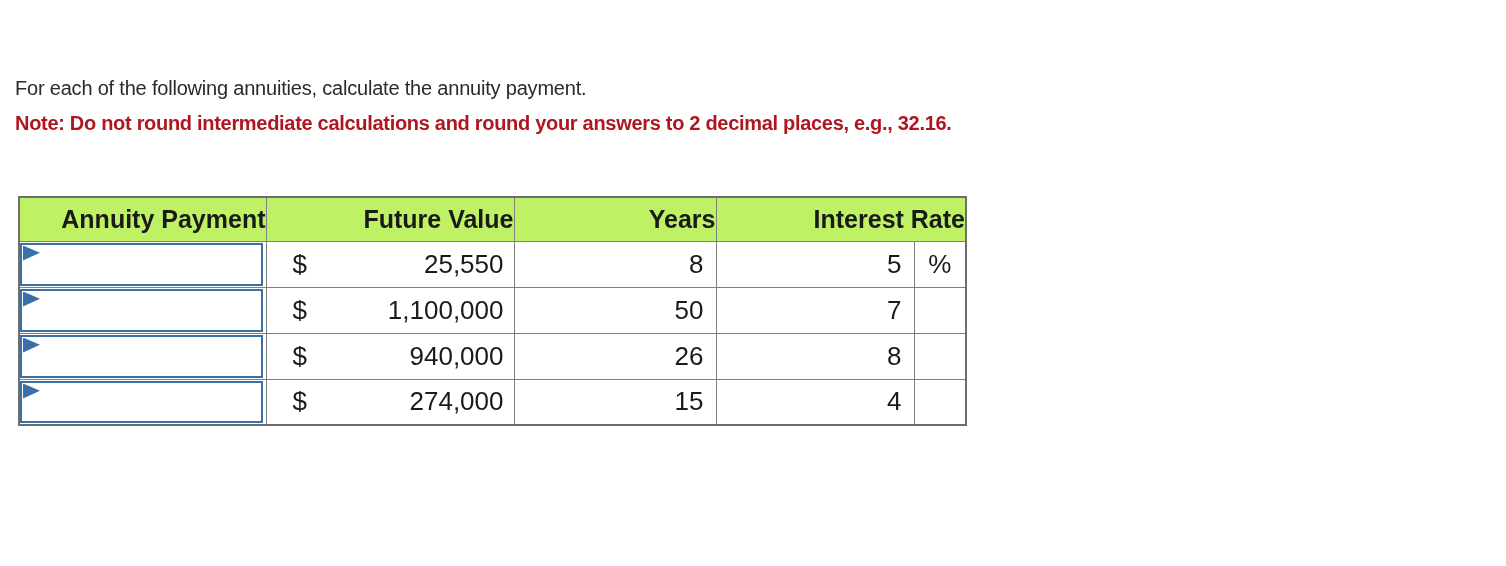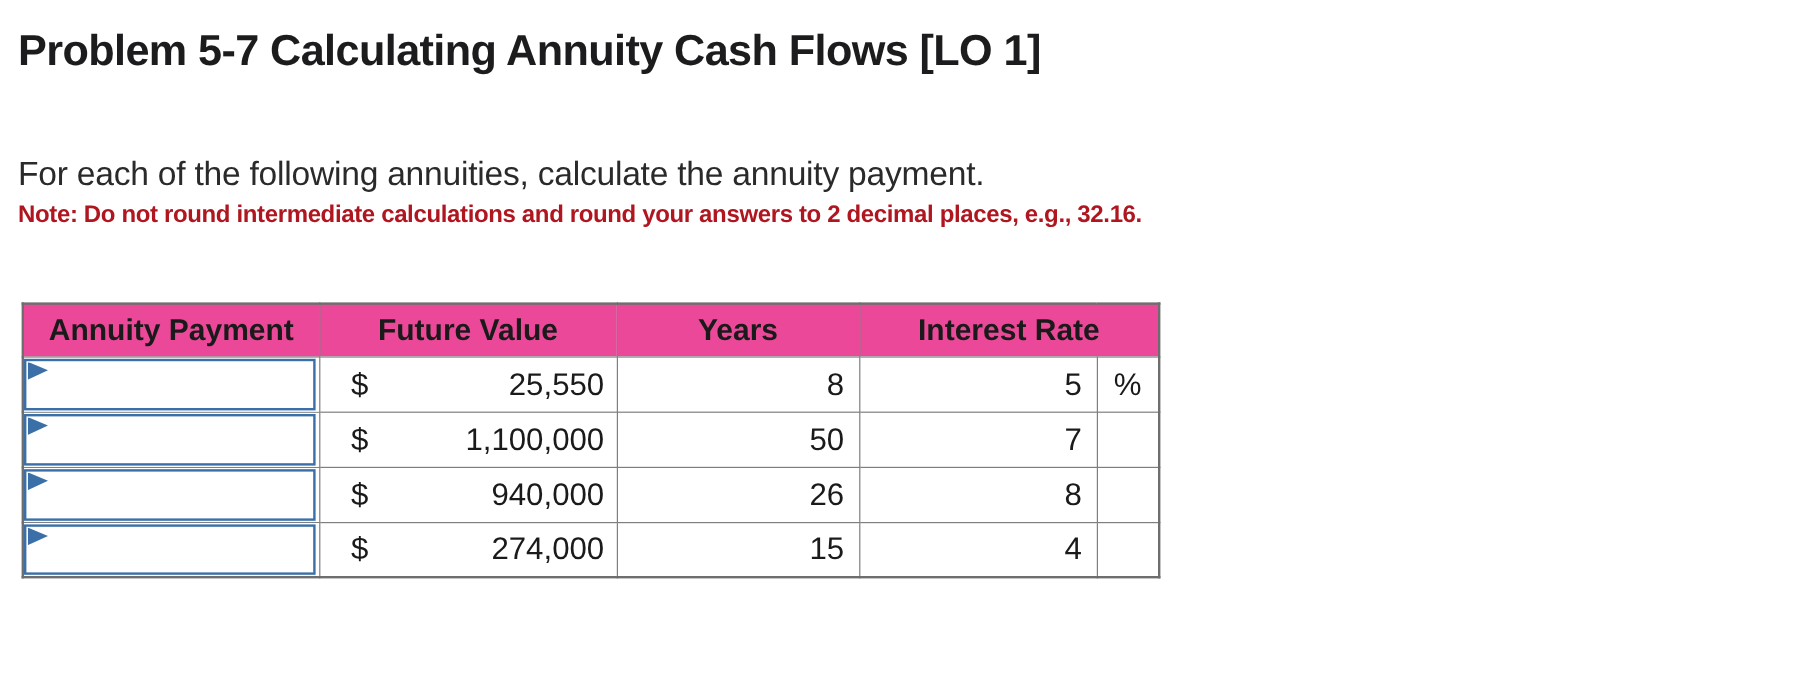--- a/index.html
+++ b/index.html
@@ -12,22 +12,22 @@
   .page { padding: 24px 0 0 15px; }
 
   .title {
     font-size: 36px;
     font-weight: bold;
     color: #1c1c1e;
     letter-spacing: -0.5px;
     line-height: 1.0;
   }
   .intro {
-    margin-top: 67px;
-    font-size: 28px;
+    margin-top: 47px;
+    font-size: 20px;
     color: #2a2a2a;
     line-height: 35px;
     letter-spacing: -0.2px;
   }
   .note {
     font-size: 20px;
     font-weight: bold;
     color: #b0161f;
     line-height: 35px;
     letter-spacing: -0.3px;
@@ -45,24 +45,24 @@
   col.c3 { width: 202px; }
   col.c4 { width: 198px; }
   col.c5 { width: 52px; }
 
   .annuity th, .annuity td {
     border: 1px solid #7f7f7f;
     font-size: 25px;
     color: #1a1a1a;
   }
   .annuity th {
-    background: #ec4899;
+    background: #bef264;
     font-weight: bold;
     height: 44px;
-    text-align: center;
+    text-align: right;
     font-size: 25px;
   }
   .annuity td { height: 46px; background: #ffffff; }
 
   td.num {
     text-align: right;
     padding-right: 12px;
     font-size: 26px;
   }
   td.money { padding: 0; }
@@ -102,21 +102,20 @@
     clip-path: polygon(0 0, 100% 42%, 0 88%);
     pointer-events: none;
     z-index: 2;
   }
 </style>
 </head>
 <body>
 
 <div class="page">
 
-  <h1 class="title">Problem 5-7 Calculating Annuity Cash Flows [LO 1]</h1>
 
   <div class="intro">For each of the following annuities, calculate the annuity payment.</div>
   <div class="note">Note: Do not round intermediate calculations and round your answers to 2 decimal places, e.g., 32.16.</div>
 
   <table class="annuity">
     <colgroup>
       <col class="c1">
         <col class="c2">
         <col class="c3">
         <col class="c4">

